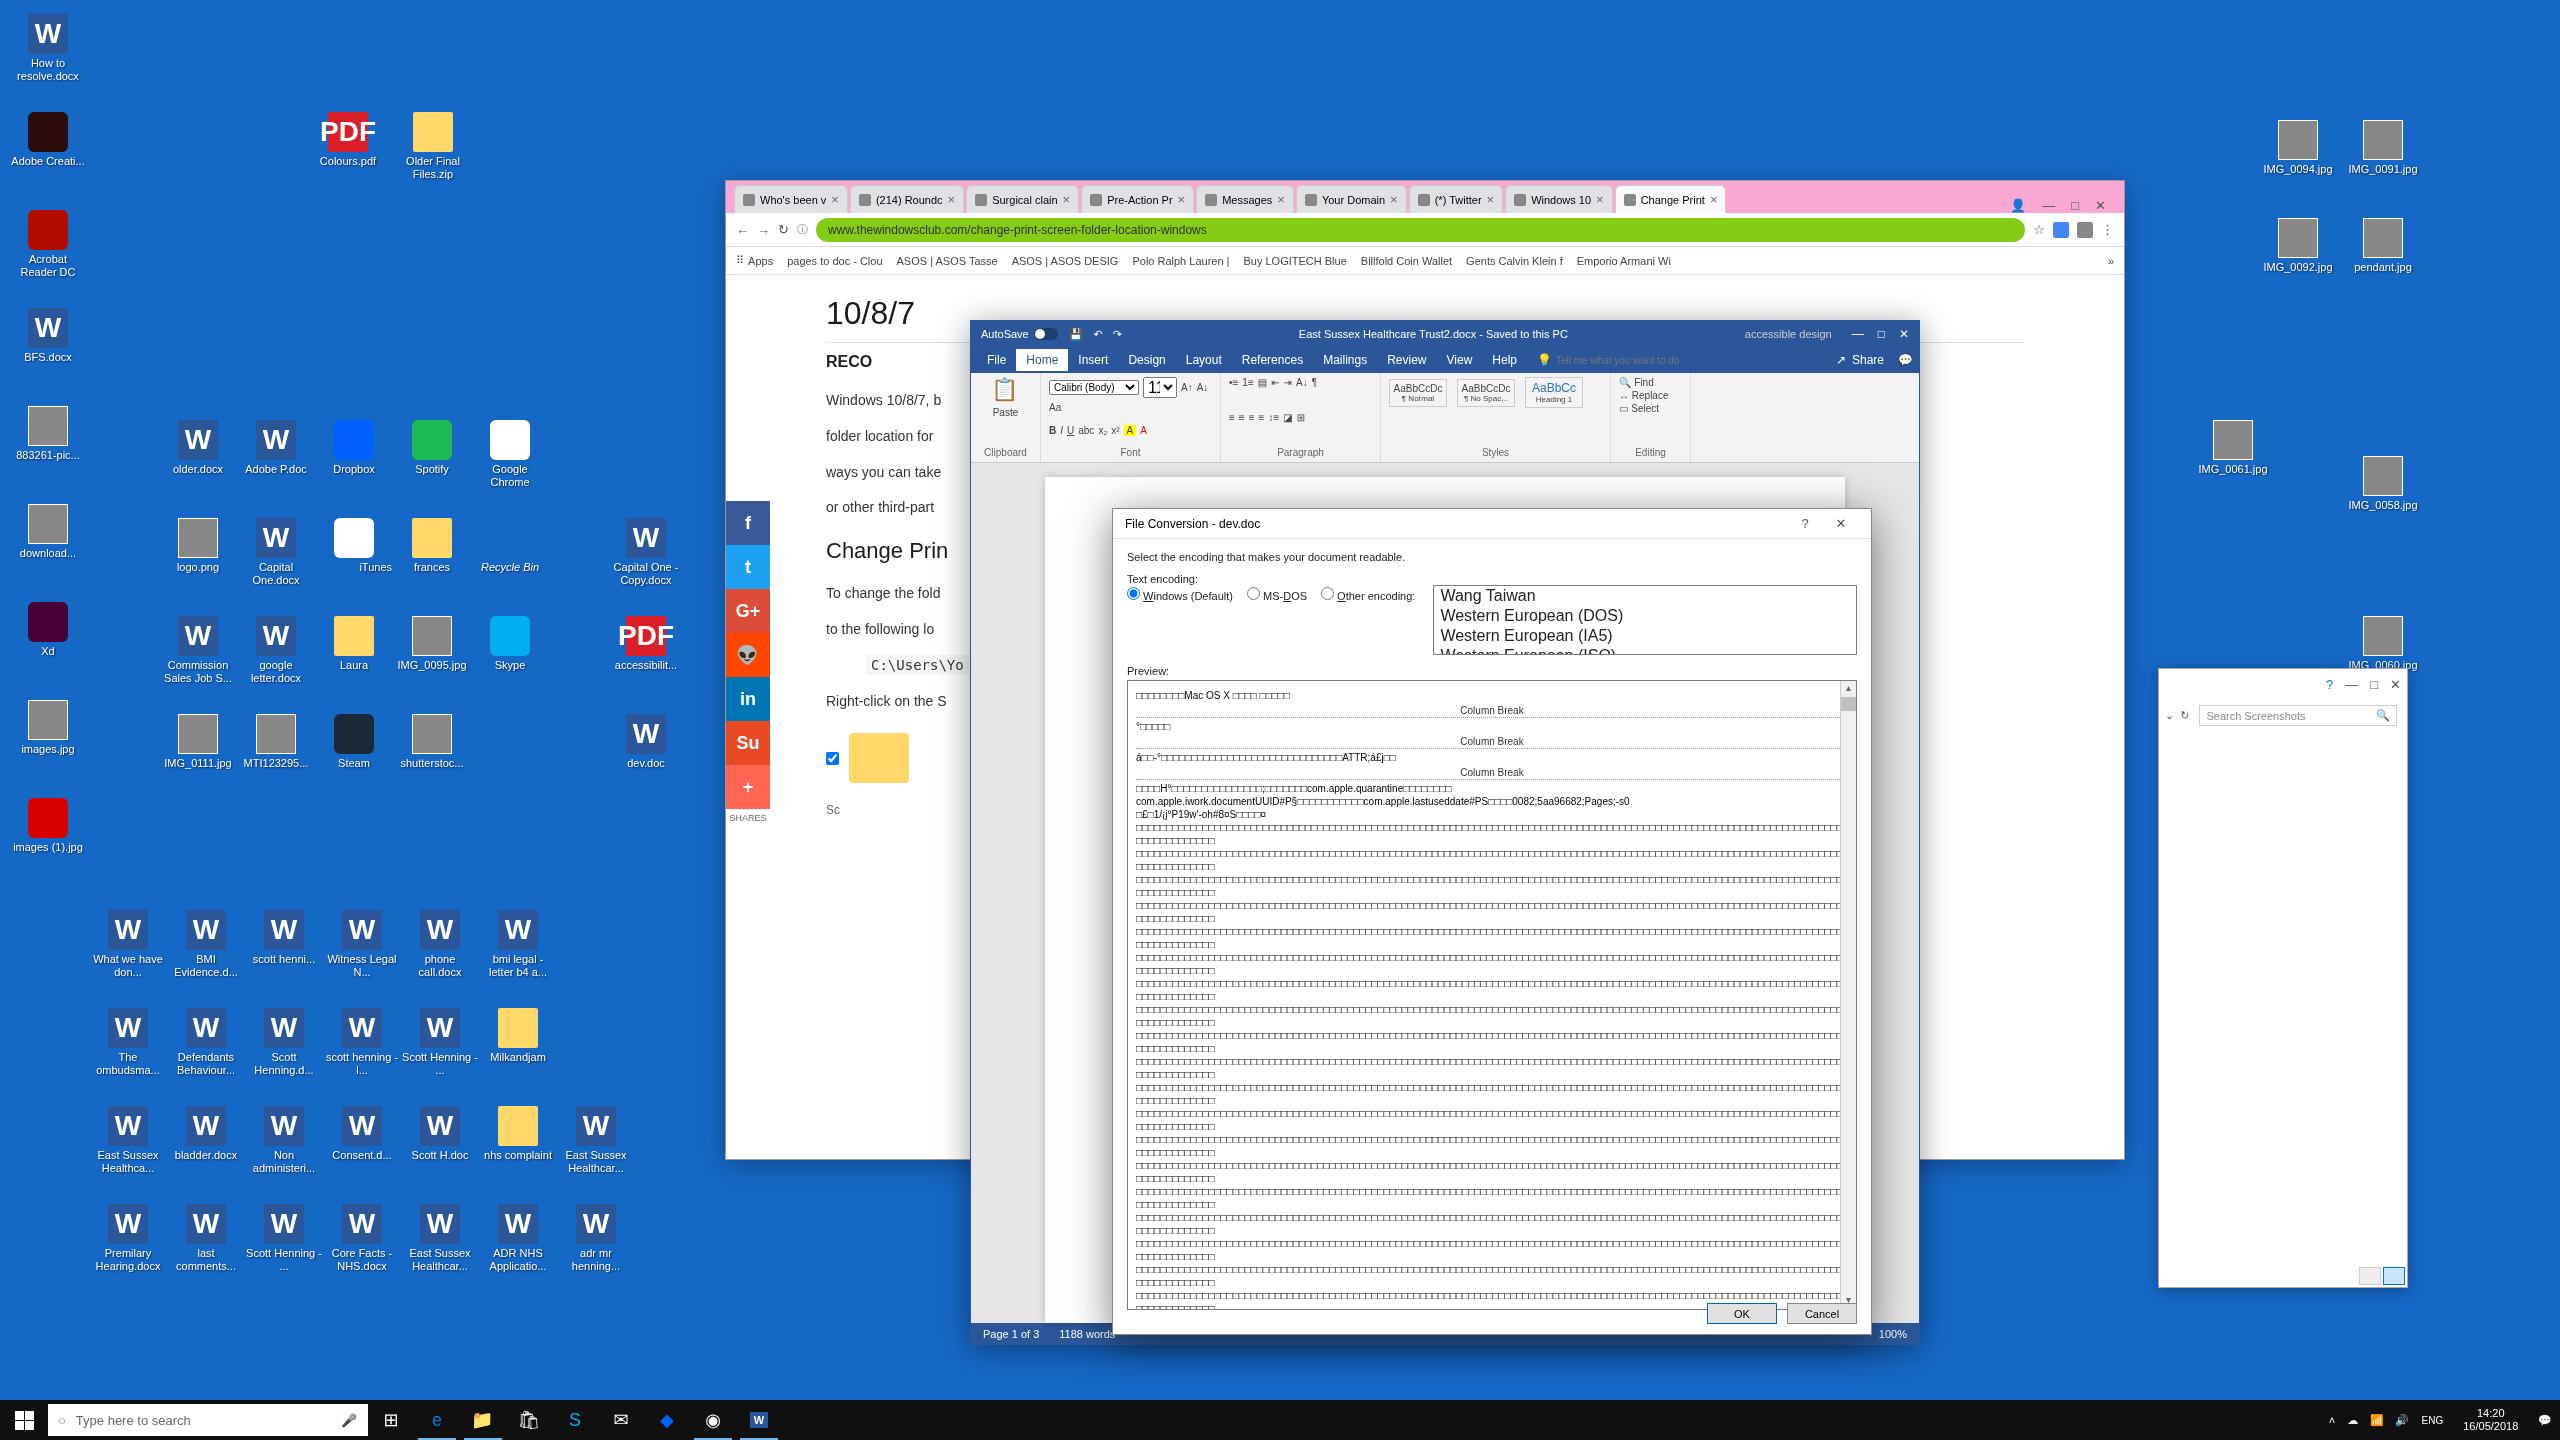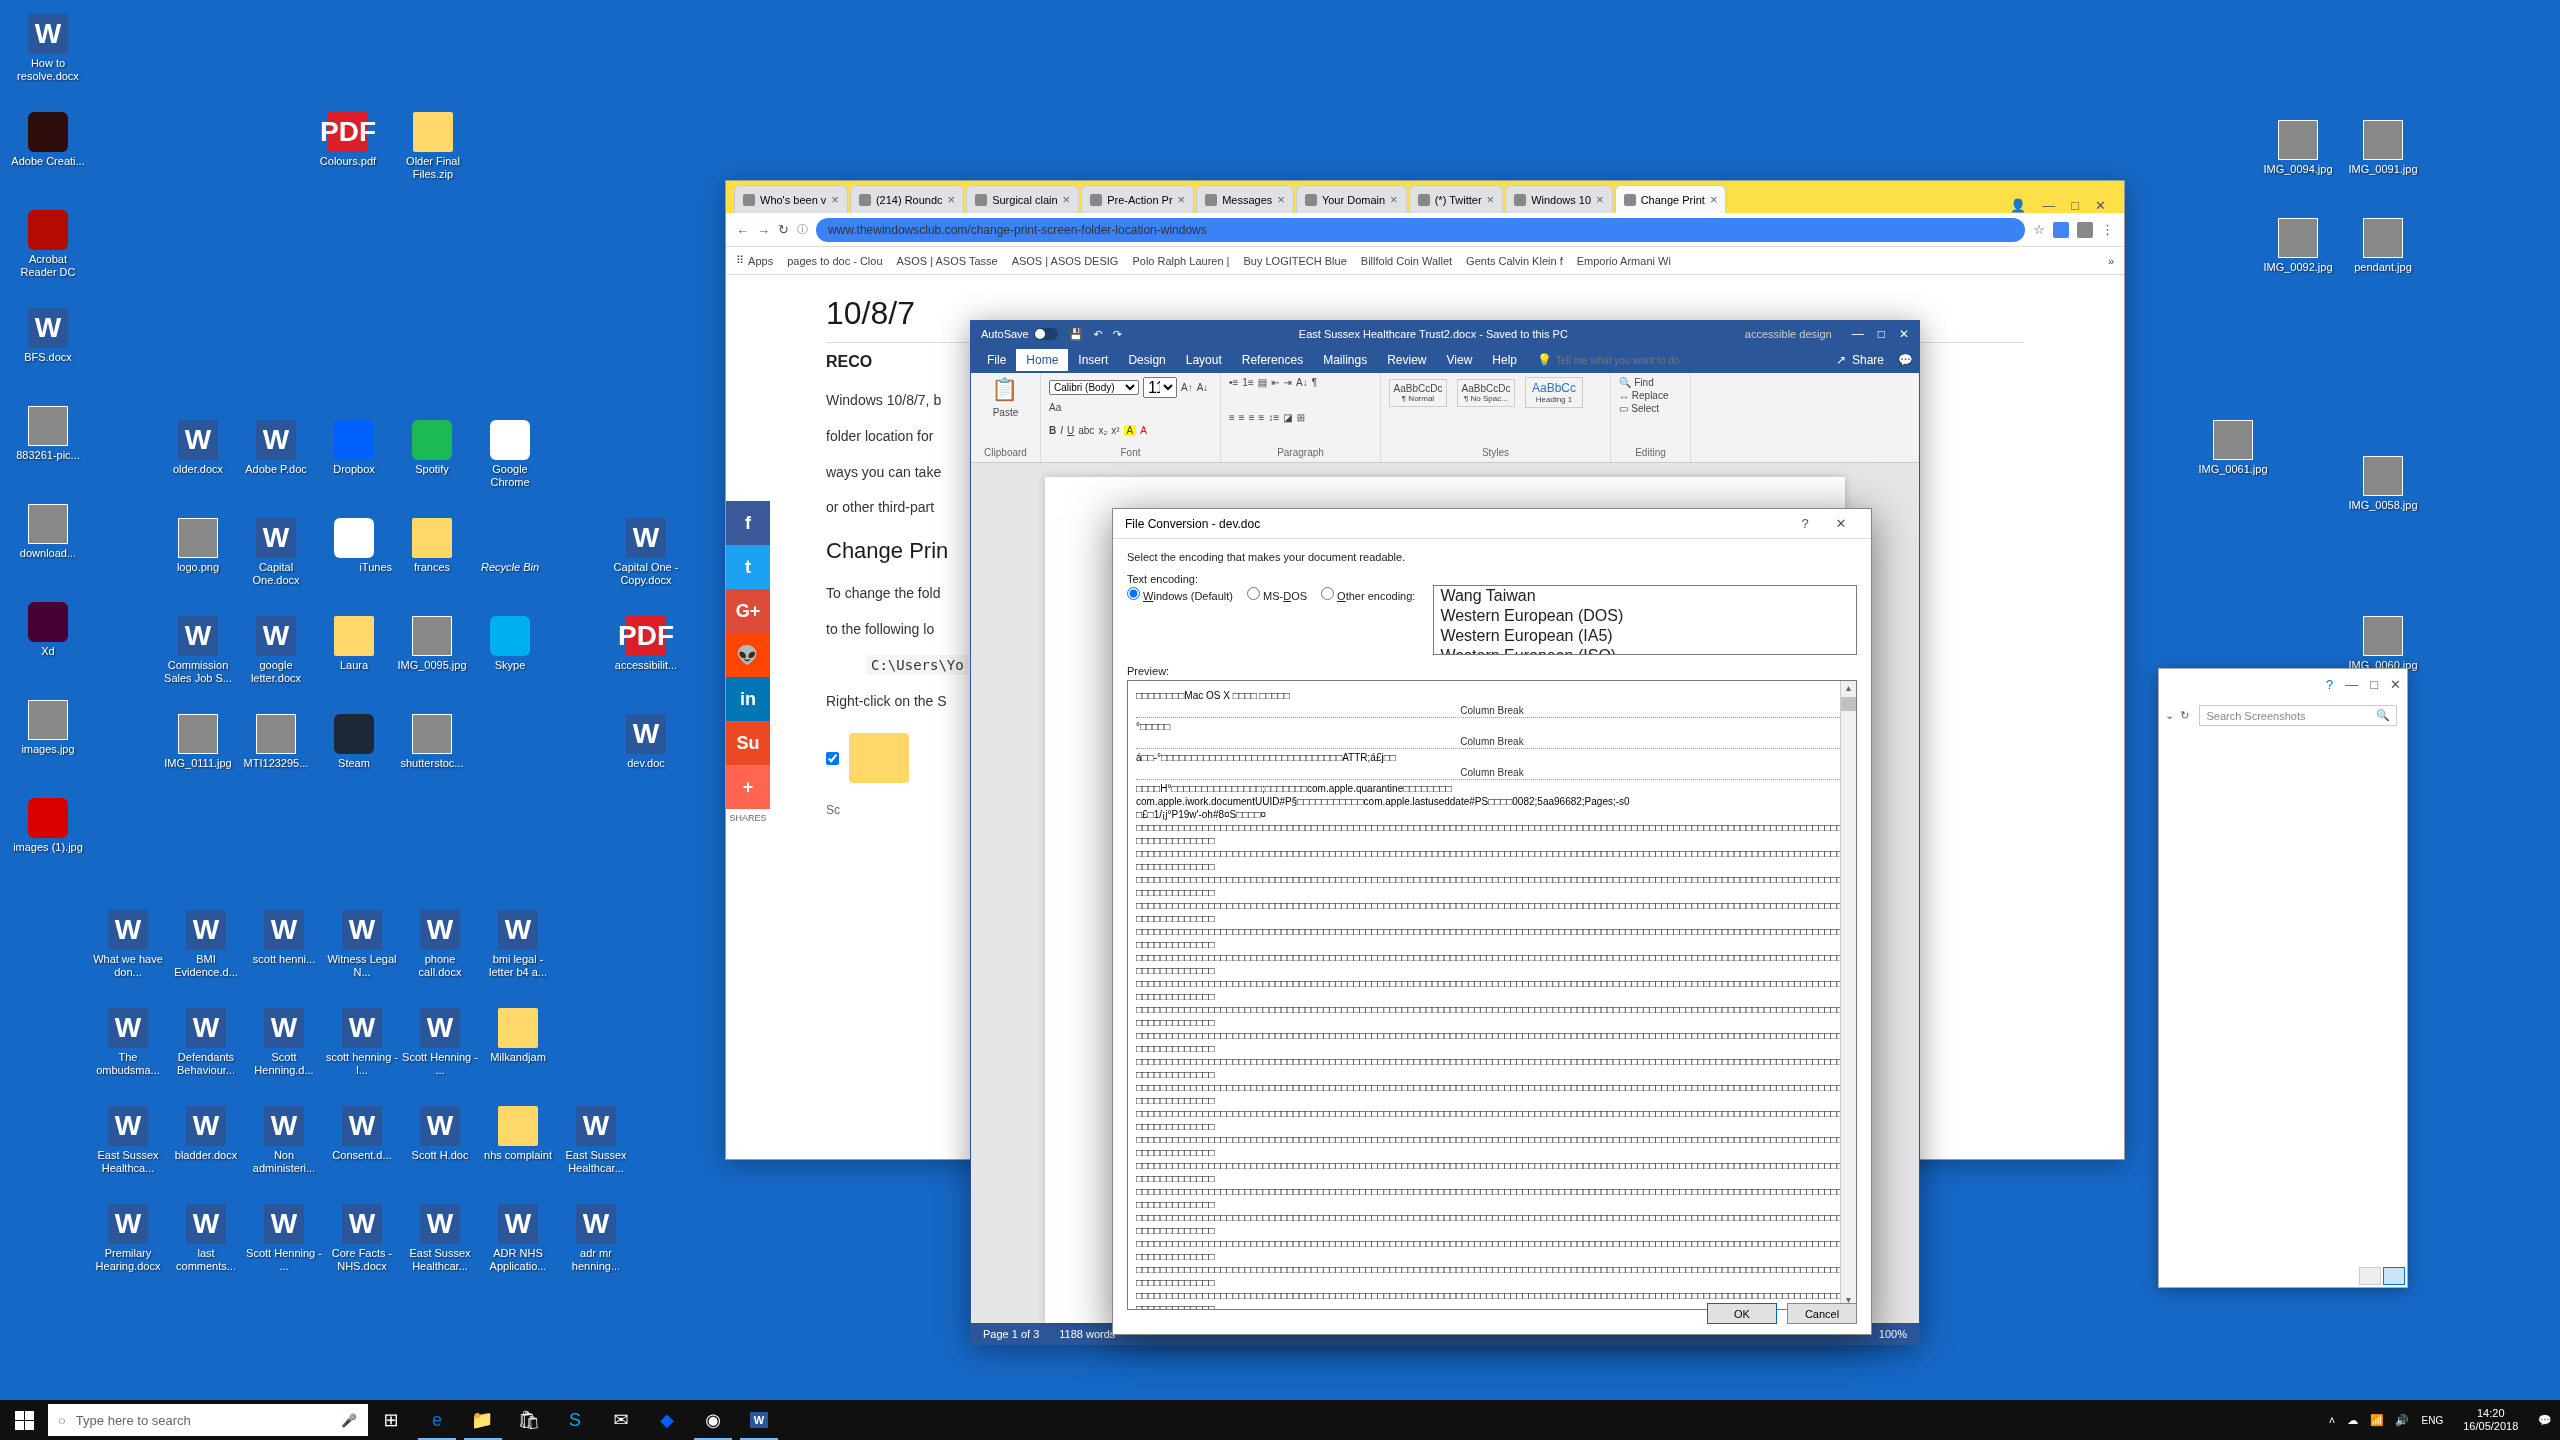--- a/index.html
+++ b/index.html
@@ -7,26 +7,26 @@
 
 .desktop-icon{position:absolute;width:76px;text-align:center;cursor:pointer}
 .desktop-icon .ic{width:40px;height:40px;margin:0 auto 3px;display:flex;align-items:center;justify-content:center;font-size:28px}
 .desktop-icon .lbl{color:#fff;font-size:11px;line-height:13px;text-shadow:1px 1px 2px rgba(0,0,0,.7);word-wrap:break-word;max-height:28px;overflow:hidden}
 .word-ic{background:#2b579a;color:#fff;font-size:10px;font-weight:bold;display:flex;align-items:center;justify-content:center}
 .pdf-ic{background:#dc1e28;color:#fff;font-size:9px;font-weight:bold}
 .folder-ic{background:#ffd869;border-radius:2px}
 .img-ic{background:#888;border:1px solid #fff}
 
 .chrome-window{position:absolute;left:725px;top:180px;width:1400px;height:980px;background:#fff;border:1px solid #999;box-shadow:0 5px 25px rgba(0,0,0,.3)}
-.chrome-tabs{height:32px;background:#fde047;display:flex;align-items:flex-end;padding:0 8px}
+.chrome-tabs{height:32px;background:#f9a8d4;display:flex;align-items:flex-end;padding:0 8px}
 .chrome-tab{height:28px;background:#f8f9fa;border:1px solid #ccc;border-bottom:none;border-radius:6px 6px 0 0;padding:0 8px;font-size:11px;display:flex;align-items:center;gap:5px;max-width:150px;margin-right:2px;overflow:hidden;white-space:nowrap}
 .chrome-tab.inactive{background:#dfe1e5}
 .chrome-tab .x{color:#666;font-size:13px;margin-left:auto}
 .chrome-toolbar{height:34px;background:#fff;border-bottom:1px solid #ddd;display:flex;align-items:center;padding:0 10px;gap:8px;font-size:13px;color:#555}
-.chrome-url{flex:1;background:#3b82f6;border-radius:15px;padding:5px 12px;font-size:12px;color:#333}
+.chrome-url{flex:1;background:#84cc16;border-radius:15px;padding:5px 12px;font-size:12px;color:#333}
 .chrome-bookmarks{height:28px;background:#fff;border-bottom:1px solid #ddd;display:flex;align-items:center;padding:0 10px;gap:14px;font-size:11px;color:#444;overflow:hidden}
 .chrome-content{padding:20px 100px;color:#222}
 .chrome-content h1{font-size:32px;font-weight:400;color:#1a1a1a;margin-bottom:10px}
 .chrome-content h2{font-size:22px;font-weight:400;color:#1a1a1a;margin:18px 0}
 .chrome-content p{font-size:14px;line-height:1.7;margin-bottom:12px;color:#333}
 .chrome-content .path{font-family:Consolas,monospace;background:#f5f5f5;padding:2px 5px}
 .social-bar{position:absolute;left:0;top:320px;width:44px}
 .social-btn{width:44px;height:44px;display:flex;align-items:center;justify-content:center;color:#fff;font-size:18px;font-weight:bold}
 .shares-lbl{font-size:9px;color:#666;text-align:center;padding-top:4px}
 

